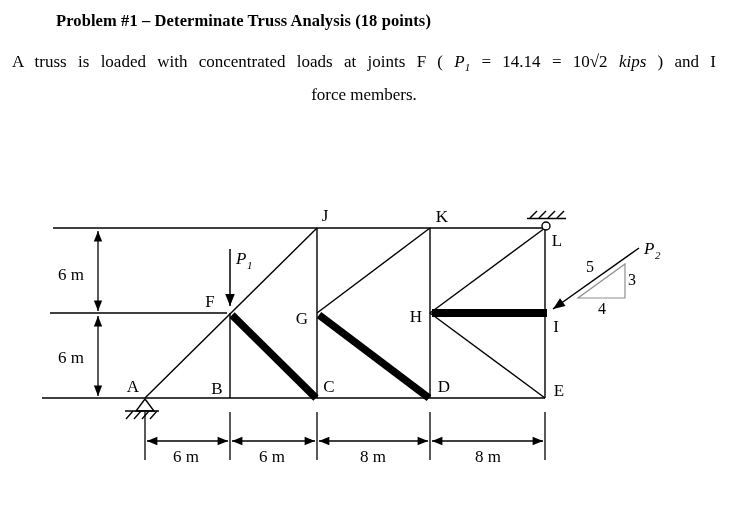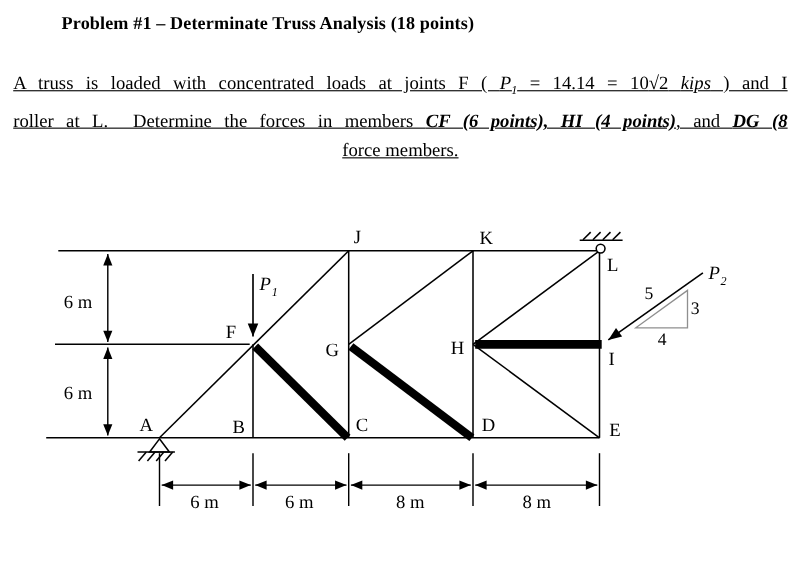--- a/index.html
+++ b/index.html
@@ -7,41 +7,40 @@
     width:730px;height:521px;
     background:#ffffff;color:#000;
     font-family:"Liberation Serif", serif;
     position:relative;overflow:hidden;
   }
   .title{
     position:absolute;left:12px;top:11px;width:706px;
     font-size:16.5px;font-weight:bold;letter-spacing:.1px;margin-left:44px;
   }
   .para{
-    position:absolute;left:12px;top:62px;width:704px;
-    font-size:17px;line-height:27.2px;text-decoration:underline;
+    position:absolute;left:12px;top:48px;width:704px;
+    font-size:17px;line-height:27.2px;
   }
   .jline{text-align:justify;text-align-last:justify;}
   .lastline{text-align:center;}
   .seg-b{font-weight:700;}
   .seg-i{font-style:italic;}
   .seg-sub{font-size:11px;vertical-align:-4px;}
   svg.fig{position:absolute;left:0;top:0;}
   svg.fig text{font-family:"Liberation Serif", serif;font-size:17px;fill:#000;}
   svg.fig text.small-sub{font-size:11px;}
   svg.fig text.tri-label{font-size:16px;}
 </style>
 </head>
 <body>
 
 <div class="title">Problem #1 – Determinate Truss Analysis (18 points)</div>
 
 <div class="para">
   <div class="jline"><span>A truss is loaded with concentrated loads at joints F ( </span><span class="seg-i">P</span><span class="seg-i seg-sub">1</span><span> = 14.14 = 10</span><span>√</span><span>2</span><span> </span><span class="seg-i">kips</span><span> ) and I</span></div>
-  <div class="jline"><span>roller at L.&nbsp; Determine the forces in members </span><span class="seg-b seg-i">CF (6 points), HI (4 points)</span><span>, and </span><span class="seg-b seg-i">DG (8</span></div>
   <div class="lastline"><span>force members.</span></div>
 </div>
 
 <svg class="fig" width="730" height="521" viewBox="0 0 730 521">
   <defs>
     <marker id="arw" viewBox="0 0 10 10" refX="10" refY="5" markerWidth="11" markerHeight="8" orient="auto-start-reverse">
       <path d="M0,1 L10,5 L0,9 Z" fill="#000"></path>
     </marker>
   </defs>
 

